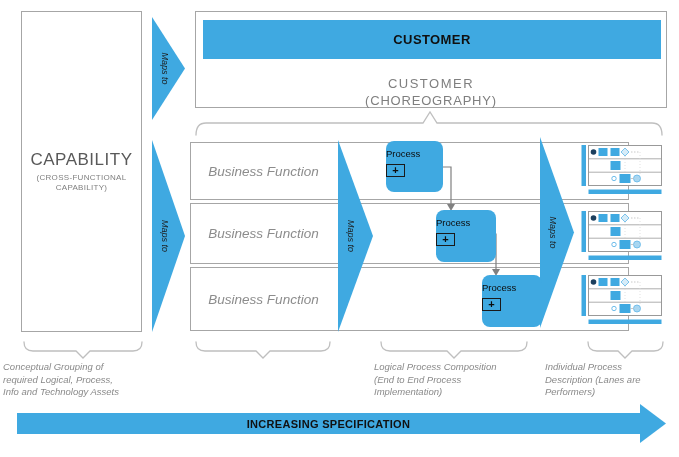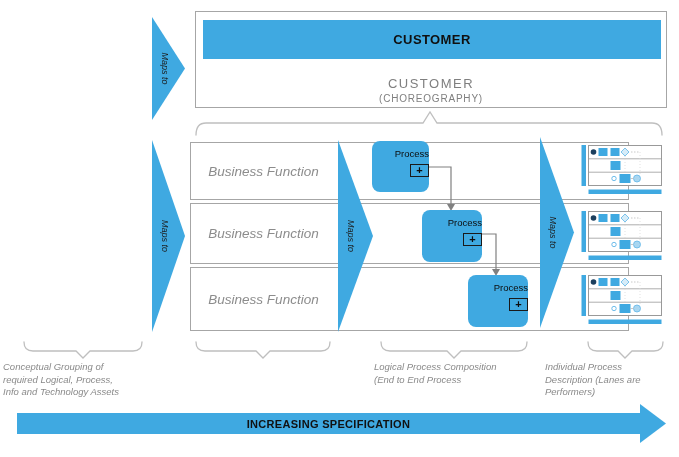--- a/index.html
+++ b/index.html
@@ -14,47 +14,51 @@
 
   .box{background:#fff;border:1px solid var(--border);}
   .capability{left:21px;top:11px;width:121px;height:321px;display:flex;flex-direction:column;align-items:center;justify-content:center;text-align:center;z-index:1;}
   .cap-title{font-size:17px;color:#595959;letter-spacing:.5px;}
   .cap-sub{font-size:8px;color:#7F7F7F;margin-top:3px;width:112px;line-height:10px;letter-spacing:.3px;}
 
   .service{left:195px;top:11px;width:472px;height:97px;z-index:1;}
   .customer-bar{position:absolute;left:7px;top:8px;width:458px;height:39px;background:var(--blue);display:flex;align-items:center;justify-content:center;}
   .customer-label{font-size:13px;font-weight:600;color:#101010;letter-spacing:.4px;}
   .service-title{position:absolute;left:0;top:64px;width:100%;text-align:center;font-size:13px;color:var(--text-gray);letter-spacing:1.5px;}
-  .service-sub{position:absolute;left:0;top:81px;width:100%;text-align:center;font-size:10px;color:var(--text-gray);letter-spacing:.8px;}
+  .service-sub{position:absolute;left:0;top:81px;width:100%;text-align:center;font-size:13px;color:var(--text-gray);letter-spacing:.8px;}
 
   .lane{position:absolute;left:190px;width:439px;background:#fff;border:1px solid var(--border);z-index:1;}
   .lane1{top:142px;height:58px;} .lane2{top:203px;height:61px;} .lane3{top:267px;height:64px;}
   .lane-label{position:absolute;left:0;top:0;width:145px;height:100%;display:flex;align-items:center;justify-content:center;font-style:italic;font-size:13.5px;color:#8C8C8C;}
 
   svg{position:absolute;overflow:visible;}
   .maps-text{font-size:9px;font-style:italic;fill:#1c1c1c;}
 
-  .process{position:absolute;background:var(--blue);border-radius:8px;z-index:3;display:flex;flex-direction:column;align-items:flex-end;}
+  .process{position:absolute;background:var(--blue);border-radius:8px;z-index:3;display:flex;flex-direction:column;align-items:flex-start;margin-left:14px;}
   .process-label{font-size:9.5px;color:#0d0d0d;margin-top:7px;}
   .plus-box{margin-top:5px;width:19px;height:13px;border:1px solid #1a1a1a;display:flex;align-items:center;justify-content:center;font-size:11px;font-weight:bold;color:#0d0d0d;line-height:1;}
   .p1{left:372px;top:141px;width:57px;height:51px;}
   .p2{left:422px;top:210px;width:60px;height:52px;}
   .p3{left:468px;top:275px;width:60px;height:52px;}
 
   .caption{position:absolute;top:361px;width:160px;text-align:left;font-style:italic;font-size:9.5px;line-height:12.5px;color:#8A8A8A;}
   .c1{left:3px;} .c2{left:183px;} .c3{left:374px;} .c4{left:545px;}
 
   .spec-body{position:absolute;left:17px;top:413px;width:623px;height:21px;background:var(--blue);display:flex;align-items:center;justify-content:center;z-index:1;}
   .spec-label{font-size:11px;font-weight:600;color:#111;letter-spacing:.3px;}
 </style>
 </head>
 <body>
 
 <div class="canvas">
 
+  <div class="abs box capability">
+    <div class="cap-title">CAPABILITY</div>
+    <div class="cap-sub">(CROSS-FUNCTIONAL CAPABILITY)</div>
+  </div>
 
   <svg style="left:152px;top:17px;z-index:3;" width="34" height="103">
     <polygon points="0,0 33,51.5 0,103" style="fill:var(--blue)"></polygon>
     <text class="maps-text" transform="translate(12,51.5) rotate(90)" text-anchor="middle" dominant-baseline="middle">Maps to</text>
   </svg>
 
   <div class="abs box service">
     <div class="customer-bar">
       <span class="customer-label">CUSTOMER</span>
     </div>
@@ -159,20 +163,21 @@
   </svg>
 
   <div class="caption c1">
     <div>Conceptual Grouping of</div>
     <div>required Logical, Process,</div>
     <div>Info and Technology Assets</div>
   </div>
   <div class="caption c3">
     <div>Logical Process Composition</div>
     <div>(End to End Process</div>
+    <div>Implementation)</div>
   </div>
   <div class="caption c4">
     <div>Individual Process</div>
     <div>Description (Lanes are</div>
     <div>Performers)</div>
   </div>
 
   <div class="spec-body">
     <span class="spec-label">INCREASING SPECIFICATION</span>
   </div>

